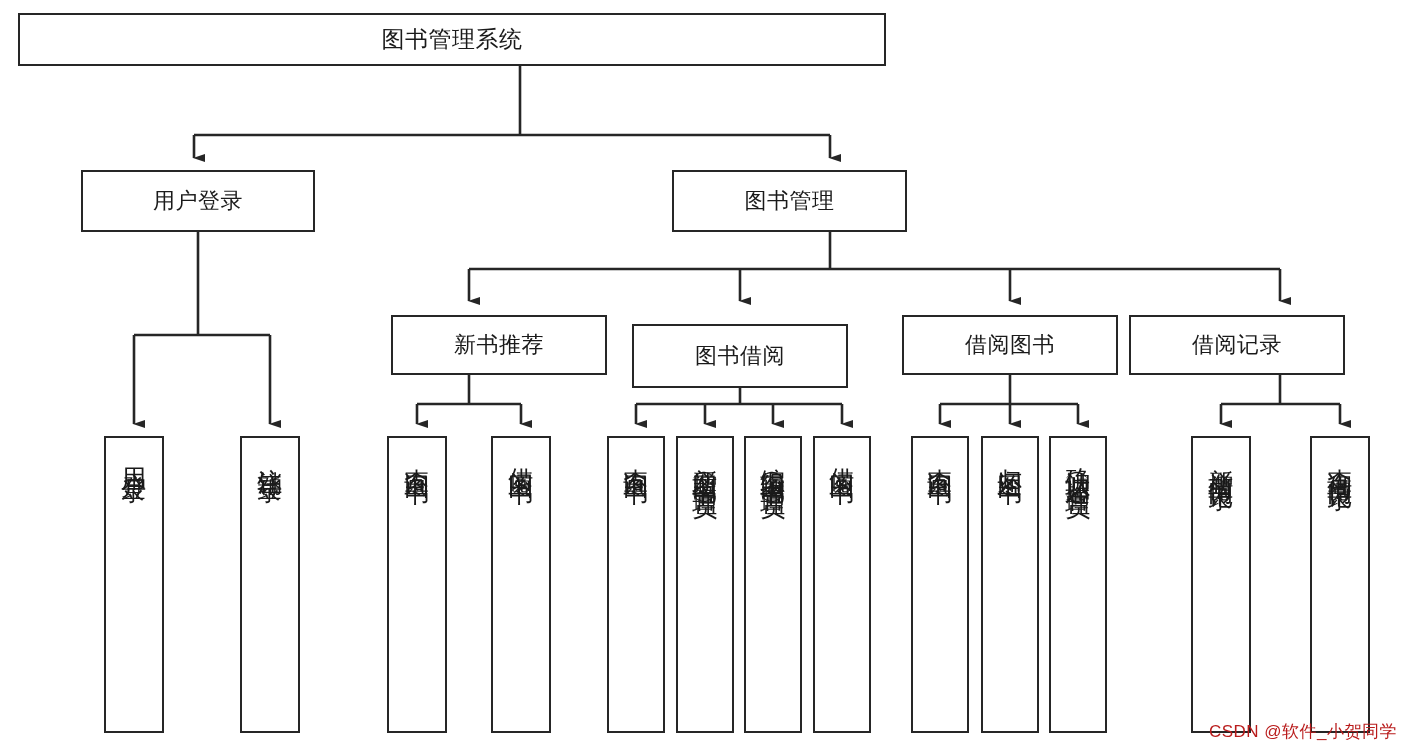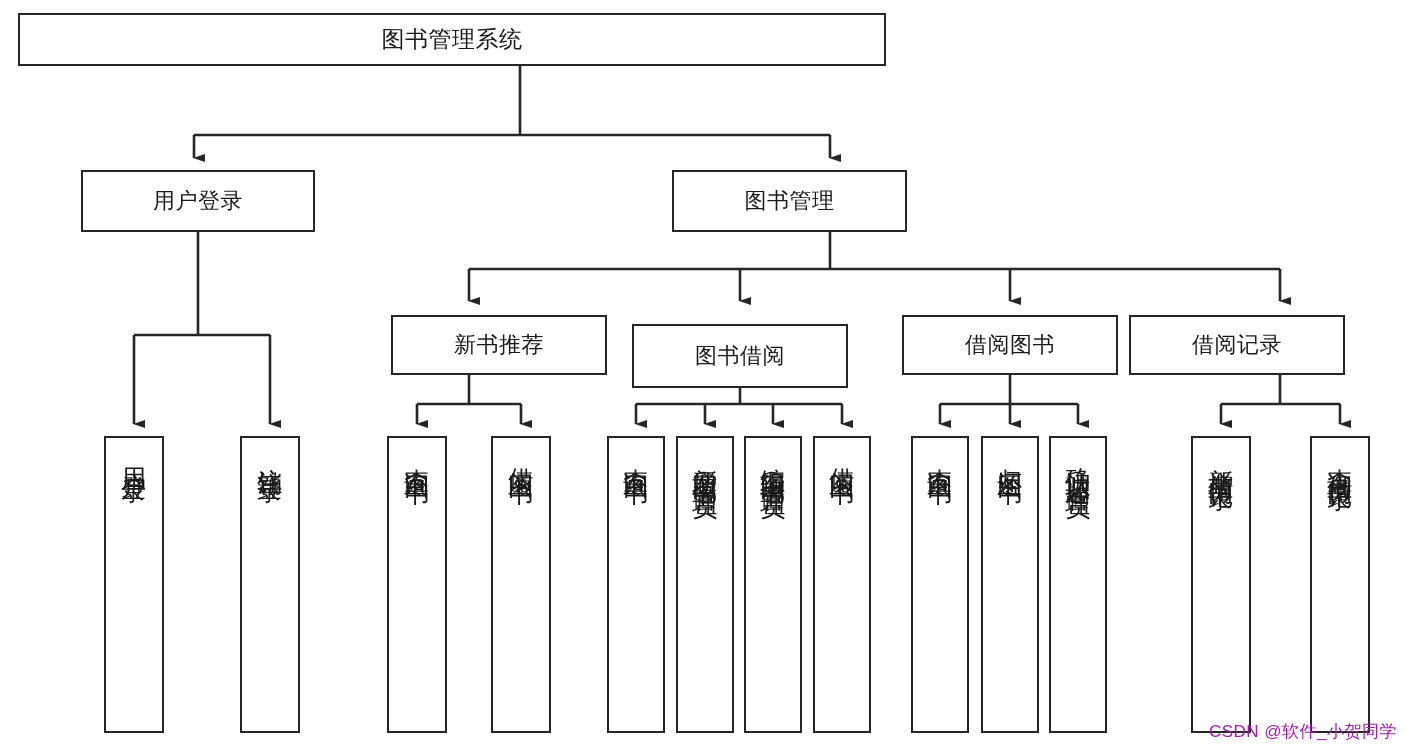--- a/index.html
+++ b/index.html
@@ -55,21 +55,21 @@
     line-height: 1.05;
     letter-spacing: 4px;
     white-space: nowrap;
     margin: 0 auto;
   }
   .watermark {
     position: absolute;
     right: 8px;
     bottom: 4px;
     font-size: 17px;
-    color: #a21caf;
+    color: #b91c1c;
     letter-spacing: 0.5px;
     white-space: nowrap;
   }
 </style>
 </head>
 <body>
 
 <div id="canvas">
 
   <svg class="wires" viewBox="0 0 1405 747">

